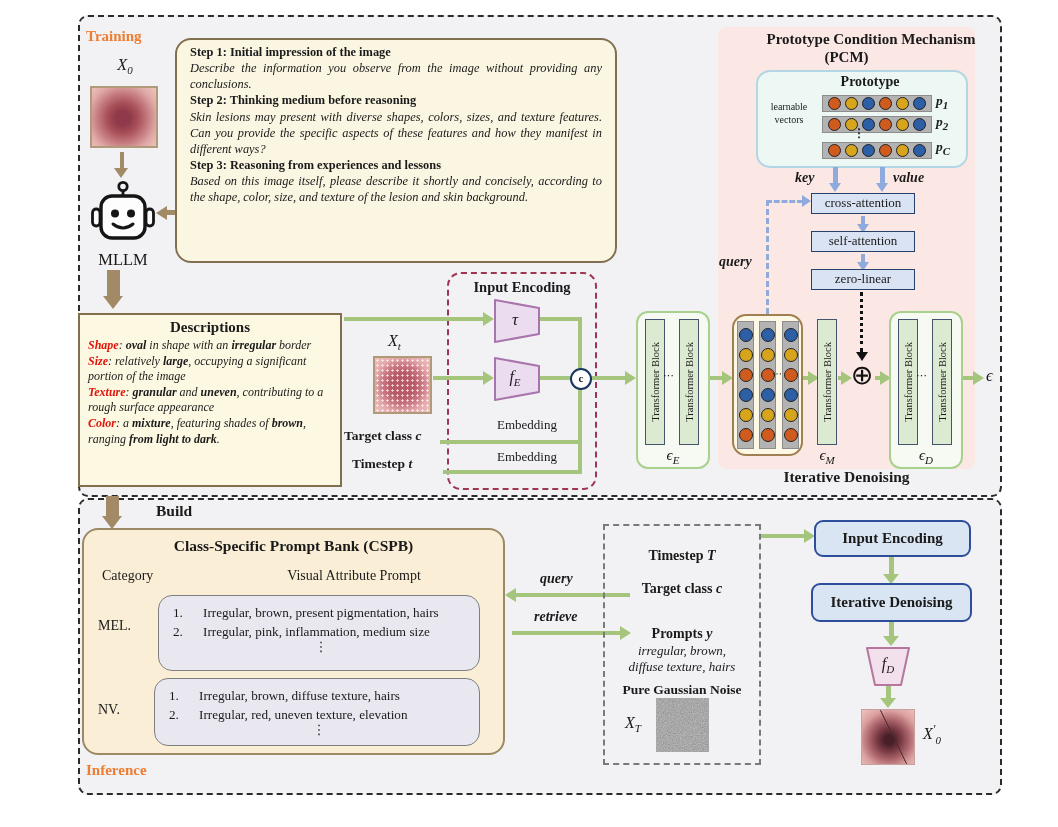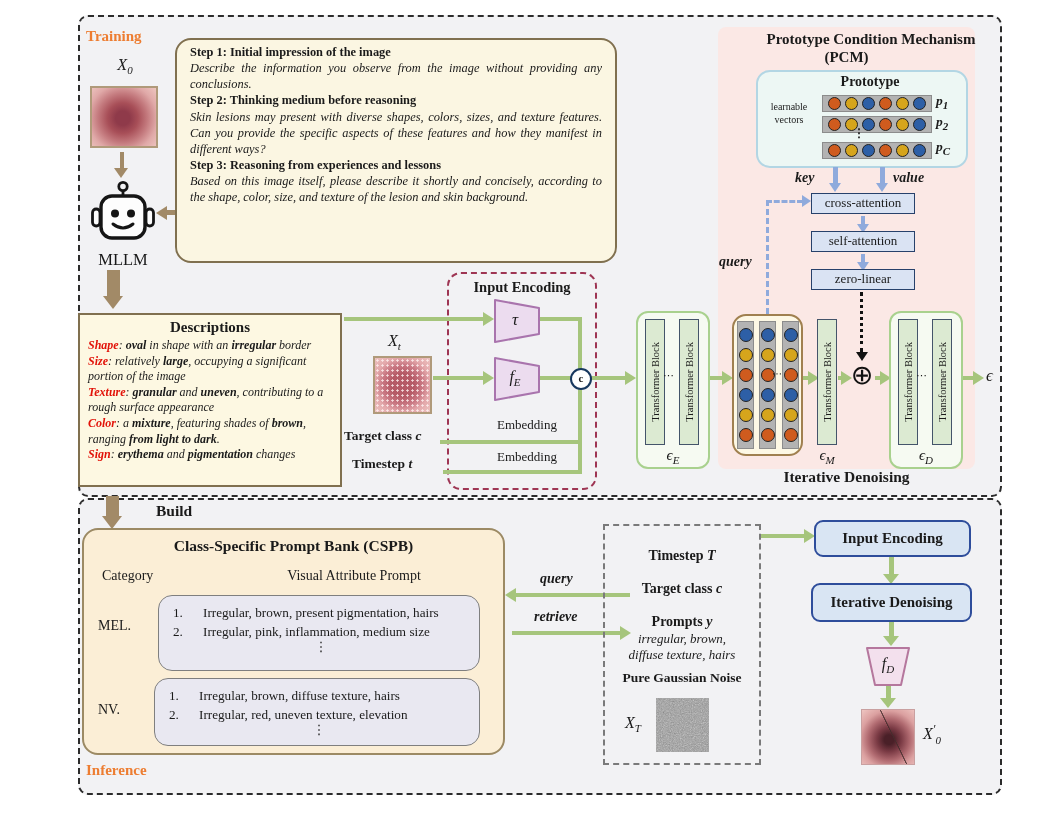--- a/index.html
+++ b/index.html
@@ -116,21 +116,20 @@
     <div class="vaps-step-h">Step 3: Reasoning from experiences and lessons</div>
     <div class="vaps-step-b">Based on this image itself, please describe it shortly and concisely, according to the shape, color, size, and texture of the lesion and skin background.</div>
   </div>
 
   <div class="descbox">
     <div class="desc-title">Descriptions</div>
     <div class="desc-item"><span class="desc-label">Shape</span>: <span><b>oval</b> in shape with an <b>irregular</b> border</span></div>
     <div class="desc-item"><span class="desc-label">Size</span>: <span>relatively <b>large</b>, occupying a significant portion of the image</span></div>
     <div class="desc-item"><span class="desc-label">Texture</span>: <span><b>granular</b> and <b>uneven</b>, contributing to a rough surface appearance</span></div>
     <div class="desc-item"><span class="desc-label">Color</span>: <span>a <b>mixture</b>, featuring shades of <b>brown</b>, ranging <b>from light to dark</b>.</span></div>
-    <div class="desc-item"><span class="desc-label">Sign</span>: <span><b>erythema</b> and <b>pigmentation</b> changes</span></div>
   </div>
 
   <div class="abs mathlab" style="left:388px;top:332px;"><span>X</span><sub>t</sub></div>
   <div class="imgframe" style="left:373px;top:356px;width:59px;height:58px;background:
       radial-gradient(rgba(255,240,240,.85) 0.9px, transparent 1.4px) 0 0/5px 5px,
       radial-gradient(circle at 50% 50%, #b55a66 0 30%, #c97883 52%, #e3a8ab 72%, #edc3c0 100%);"></div>
   <div class="abs bold" style="left:344px;top:428px;font-size:13.5px;"><span>Target class </span><i>c</i></div>
   <div class="abs bold" style="left:352px;top:456px;font-size:13.5px;"><span>Timestep </span><i>t</i></div>
 
   <div class="ie-dash">
@@ -334,21 +333,21 @@
   <div class="abs bold ital" style="left:540px;top:571px;font-size:14px;">query</div>
   <div class="gl" style="left:516px;top:593px;width:114px;height:4px;"></div>
   <div class="ah ah-l" style="left:505px;top:588px;"></div>
   <div class="abs bold ital" style="left:534px;top:609px;font-size:14px;">retrieve</div>
   <div class="gl" style="left:512px;top:631px;width:108px;height:4px;"></div>
   <div class="ah ah-r" style="left:620px;top:626px;"></div>
 
   <div class="condbox">
     <div class="ctext bold" style="margin-top:22px;font-size:14px;"><span>Timestep </span><i>T</i></div>
     <div class="ctext bold" style="margin-top:17px;font-size:14px;"><span>Target class </span><i>c</i></div>
-    <div class="ctext bold" style="margin-top:17px;font-size:14px;"><span>Prompts </span><i>y</i></div>
+    <div class="ctext bold" style="margin-top:29px;font-size:14px;"><span>Prompts </span><i>y</i></div>
     <div class="ctext ital" style="margin-top:1px;font-size:13px;">irregular, brown,</div>
     <div class="ctext ital" style="font-size:13px;">diffuse texture, hairs</div>
     <div class="ctext bold" style="margin-top:7px;font-size:13.5px;">Pure Gaussian Noise</div>
     <div class="abs mathlab" style="left:20px;top:188px;"><span>X</span><sub>T</sub></div>
     <svg class="abs" style="left:51px;top:172px;" width="53" height="54">
       <filter id="noiseF">
           <feTurbulence type="fractalNoise" baseFrequency="0.9" numOctaves="3" stitchTiles="stitch"></feTurbulence>
           <feColorMatrix type="saturate" values="0"></feColorMatrix>
         </filter>
       <rect width="53" height="54" fill="#9a9a9a"></rect>

